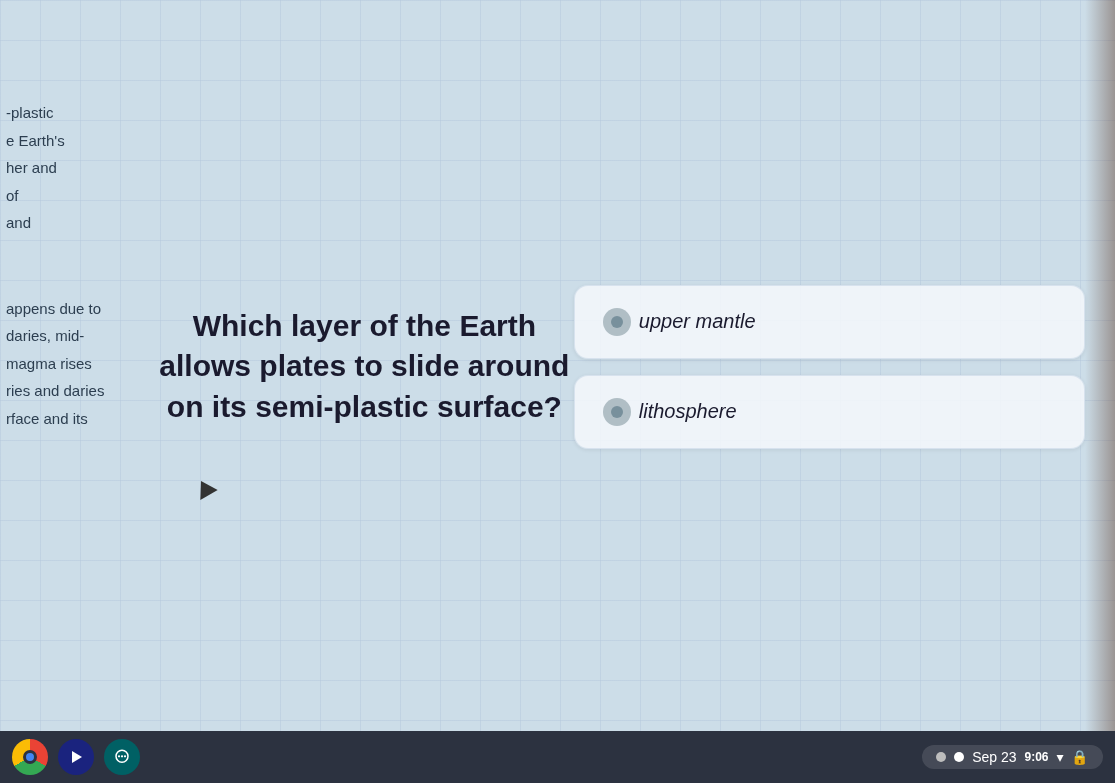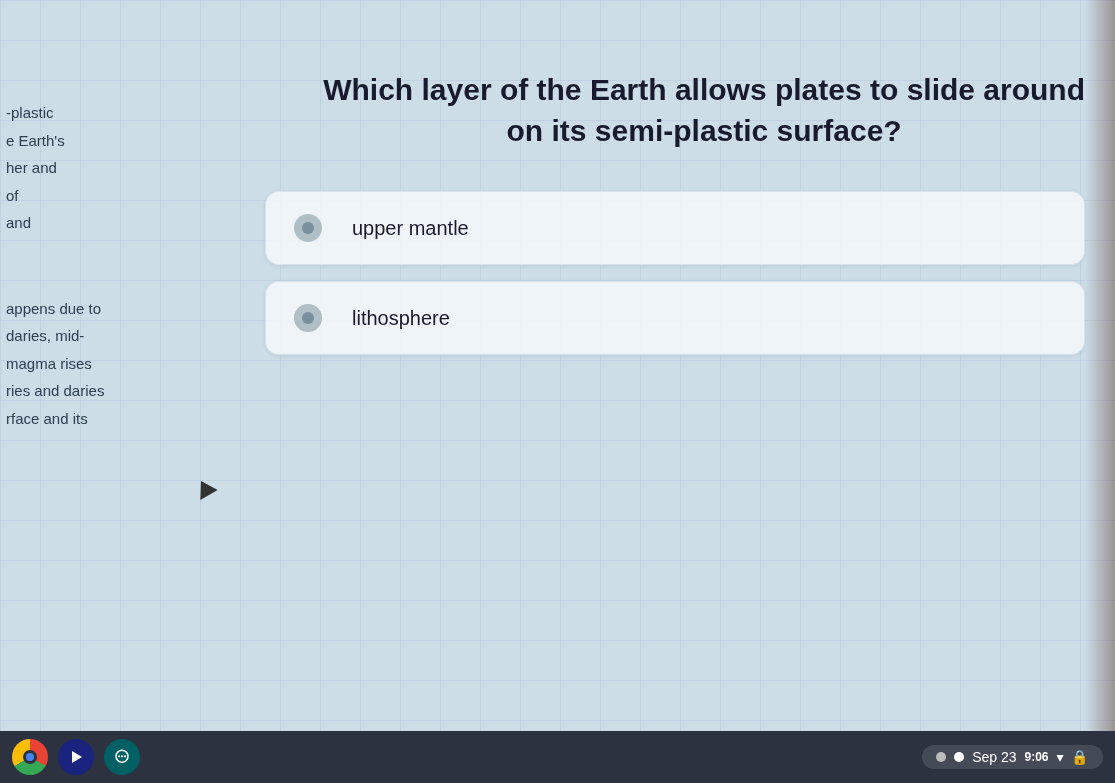--- a/index.html
+++ b/index.html
@@ -41,22 +41,22 @@
     }
 
     
     .main-content {
       position: absolute;
       left: 155px;
       top: 30px;
       right: 30px;
       bottom: 80px;
       display: flex;
-      flex-direction: column;
-      align-items: flex-end;
+      flex-direction: row;
+      align-items: center;
     }
 
     
     .question-area {
       text-align: center;
       margin-top: 40px;
       margin-bottom: 40px;
     }
 
     .question-text {
@@ -74,24 +74,25 @@
       flex-direction: column;
       gap: 16px;
     }
 
     .option-card {
       background: rgba(245, 248, 252, 0.85);
       border-radius: 14px;
       padding: 22px 28px;
       display: flex;
       align-items: center;
-      gap: 30px;
+      gap: 8px;
       cursor: pointer;
       box-shadow: 0 1px 4px rgba(0,0,0,0.08);
       border: 1px solid rgba(200,215,230,0.6);
+      font-style: italic;
     }
 
     .radio-circle {
       width: 28px;
       height: 28px;
       border-radius: 50%;
       background: #b0bec5;
       flex-shrink: 0;
       display: flex;
       align-items: center;

